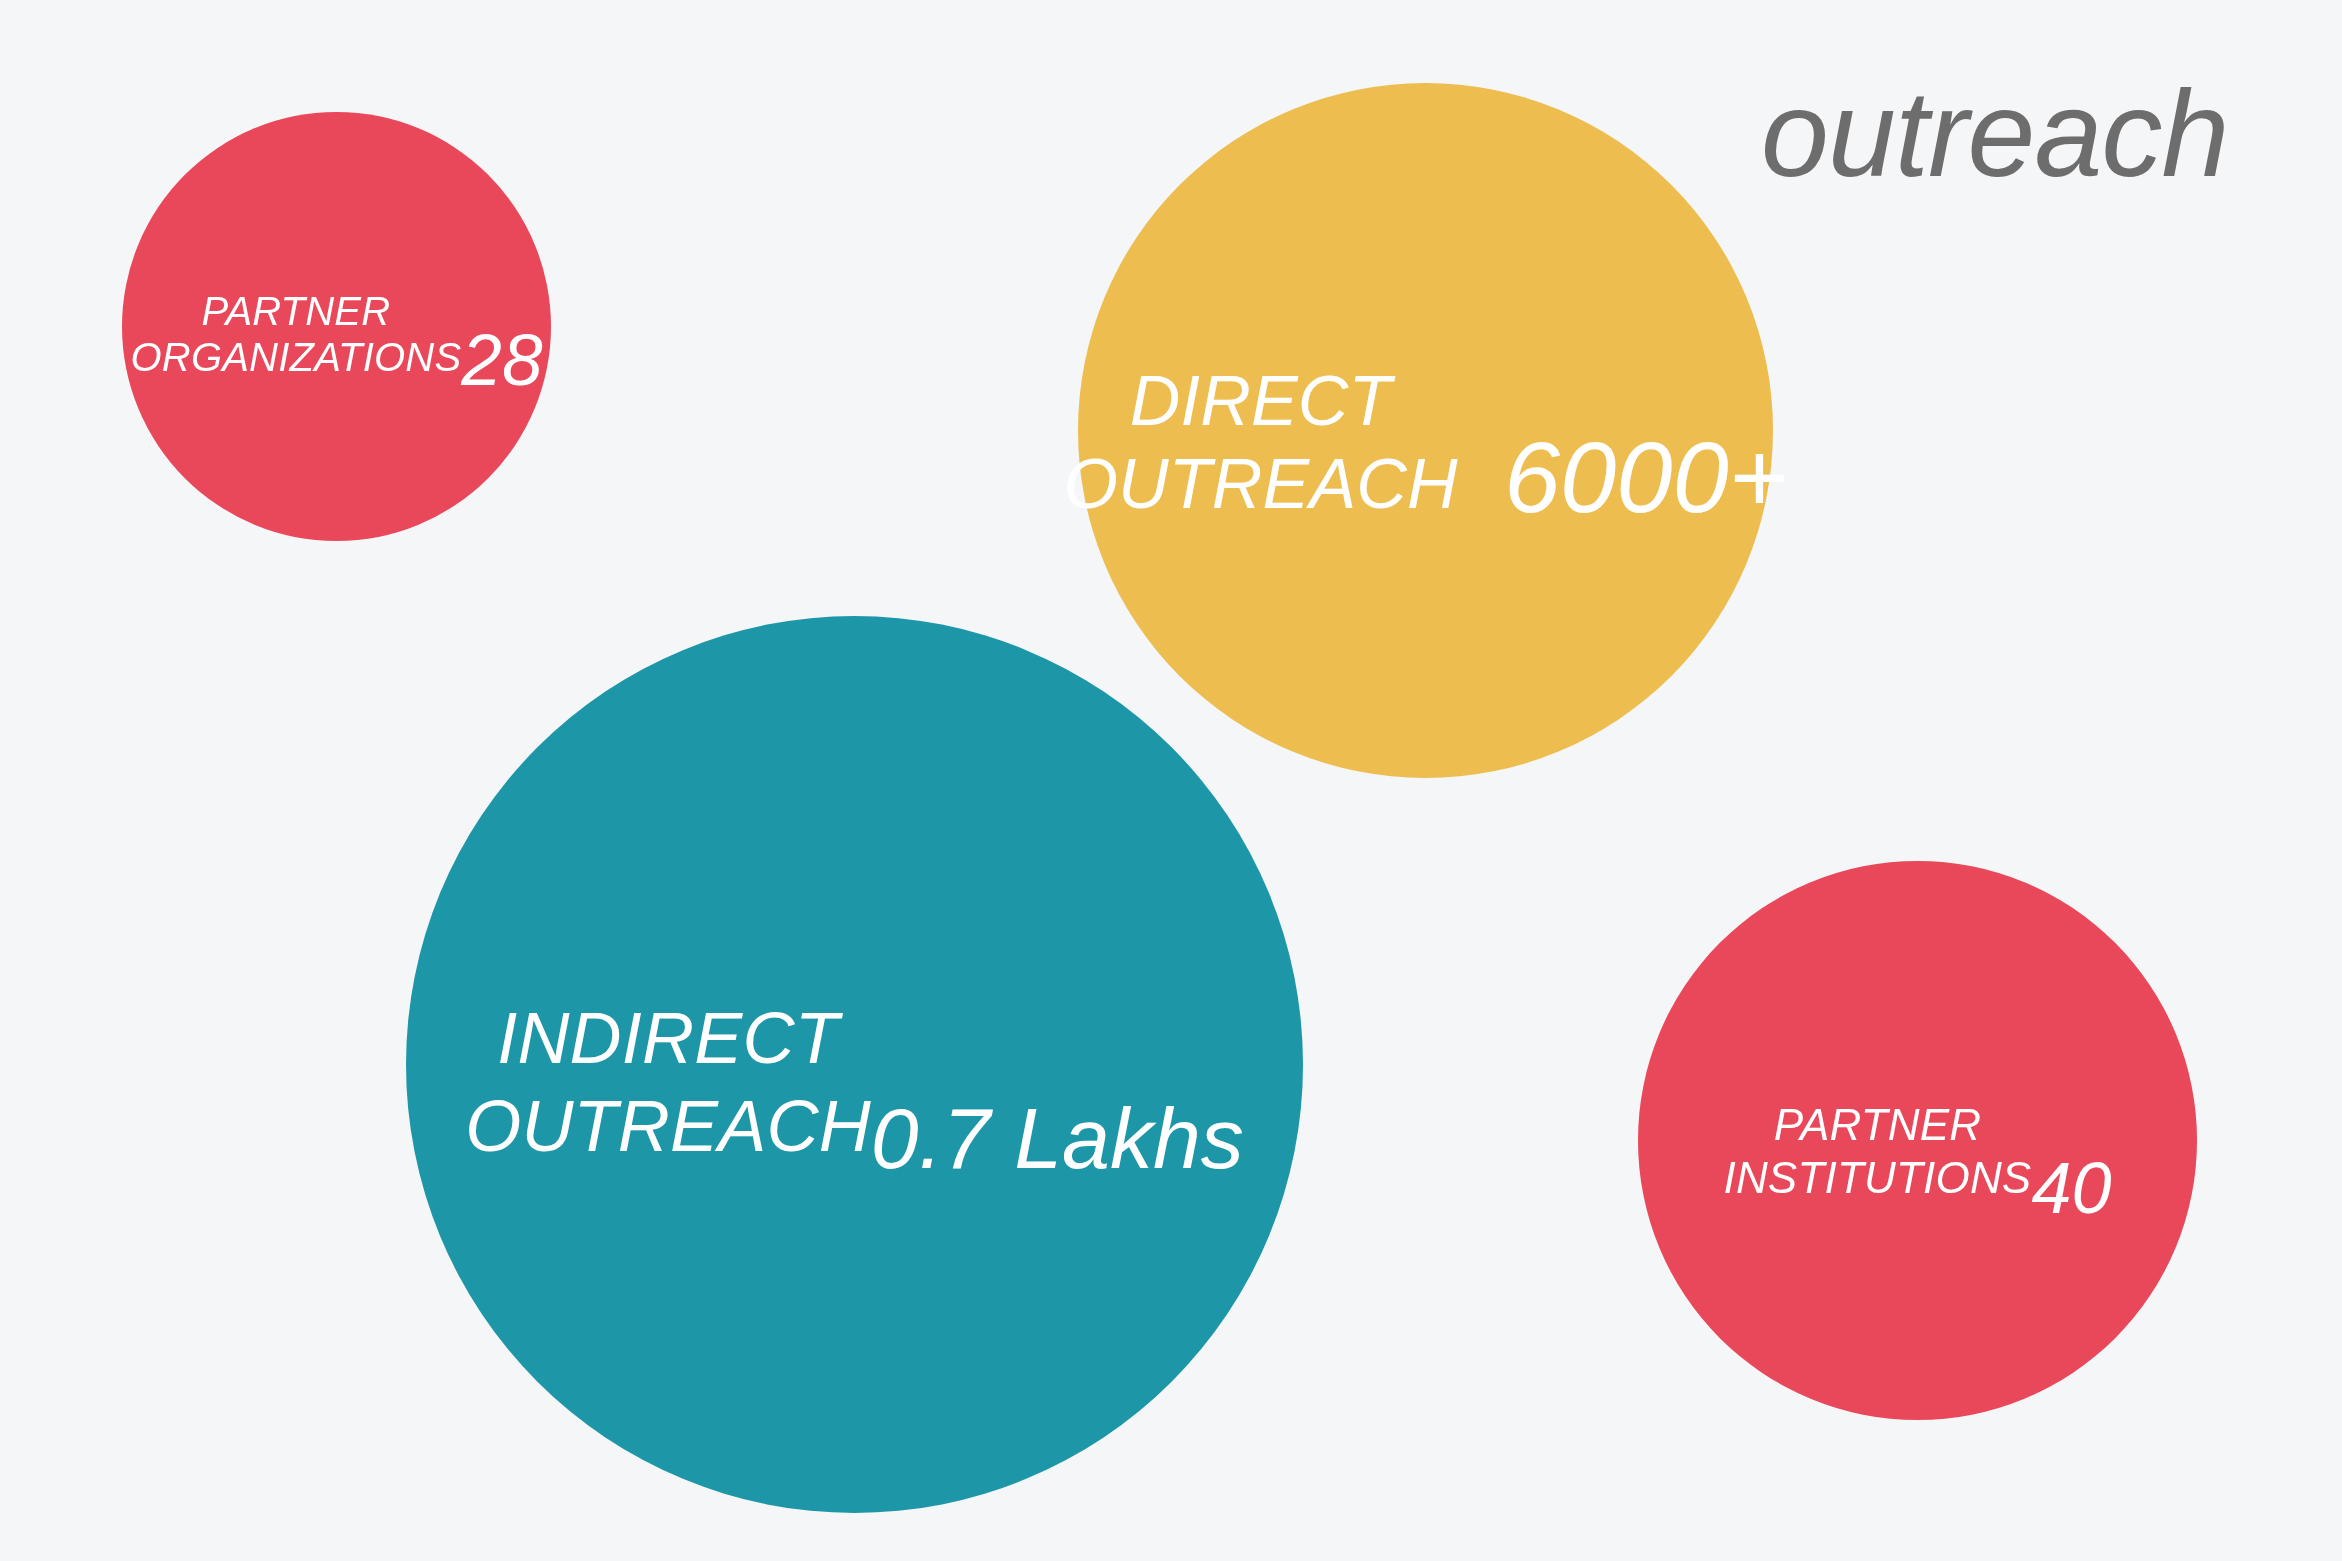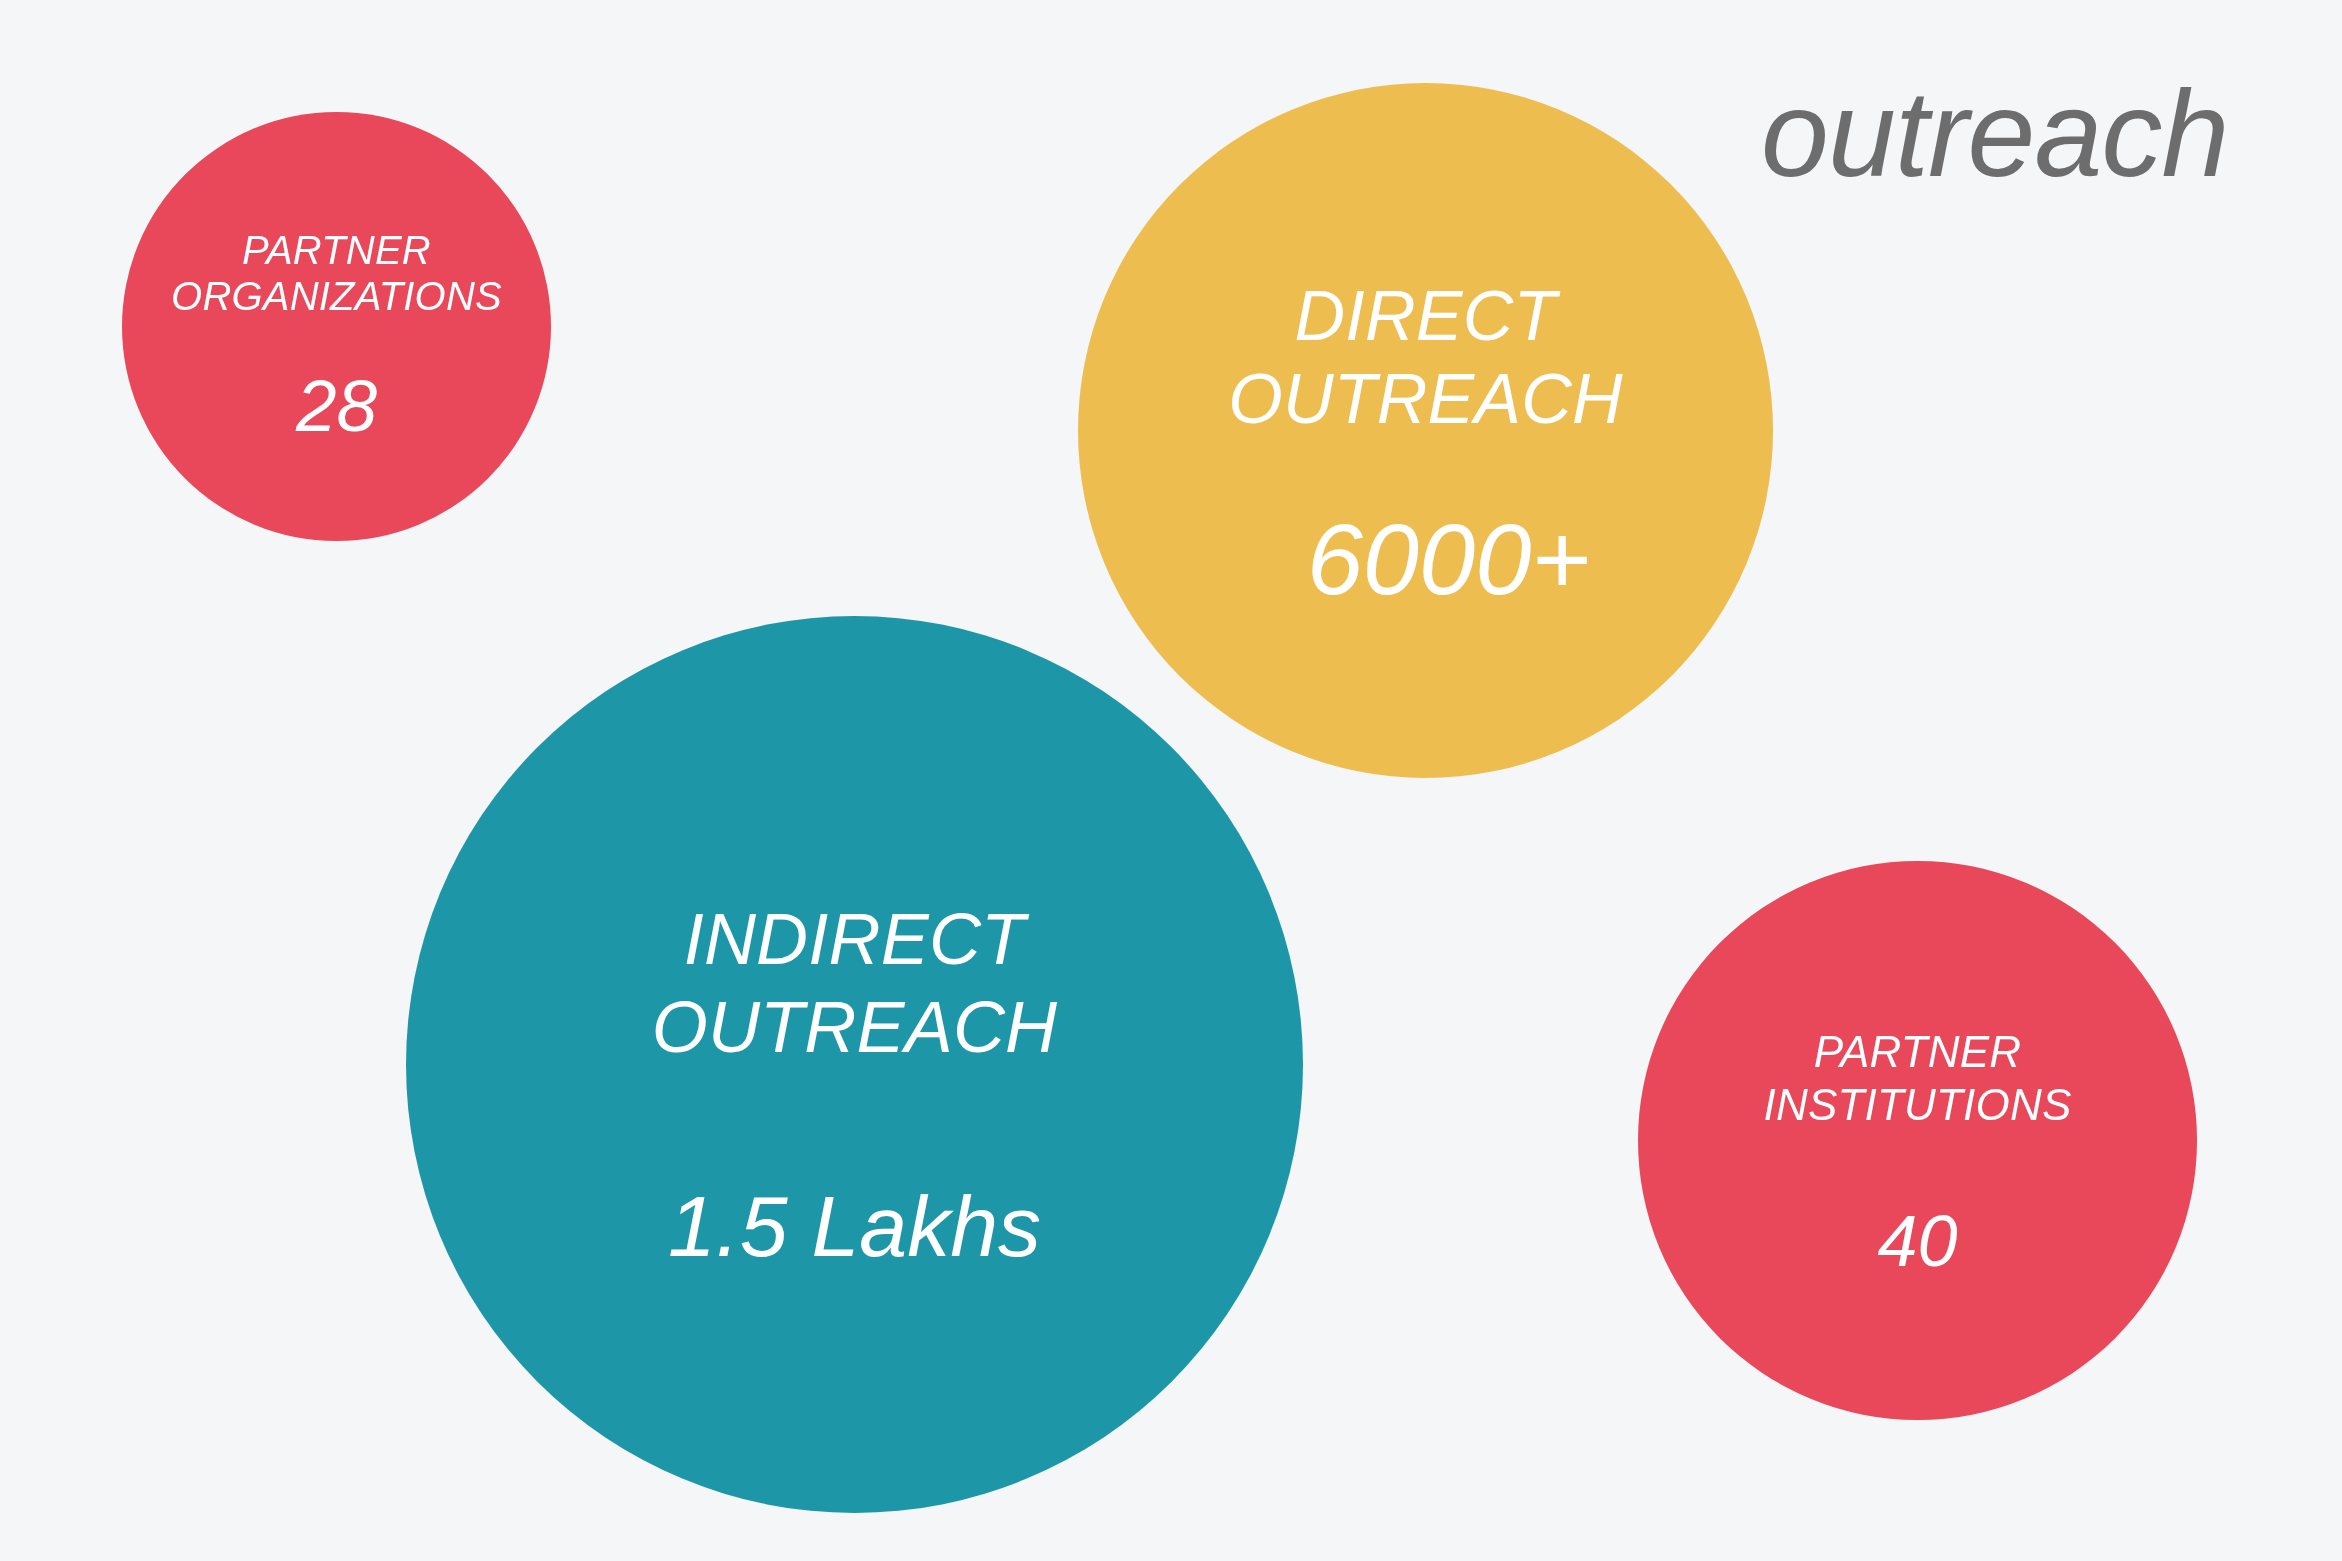--- a/index.html
+++ b/index.html
@@ -17,21 +17,21 @@
     position: relative;
     width: 2342px;
     height: 1562px;
     background: #f4f6f8;
   }
 
   .bubble {
     position: absolute;
     border-radius: 50%;
     display: flex;
-    flex-direction: column;
+    flex-direction: row;
     align-items: center;
     justify-content: center;
     box-sizing: border-box;
     text-align: center;
     color: #ffffff;
   }
 
   .bubble-label {
     font-style: italic;
     font-weight: 400;
@@ -148,21 +148,21 @@
 
   <div class="bubble" id="bubble-direct-outreach">
     <div class="bubble-label">DIRECT
 OUTREACH</div>
     <div class="bubble-value">6000+</div>
   </div>
 
   <div class="bubble" id="bubble-indirect-outreach">
     <div class="bubble-label">INDIRECT
 OUTREACH</div>
-    <div class="bubble-value">1.5 Lakhs</div>
+    <div class="bubble-value">0.7 Lakhs</div>
   </div>
 
   <div class="bubble" id="bubble-partner-institutions">
     <div class="bubble-label">PARTNER
 INSTITUTIONS</div>
     <div class="bubble-value">40</div>
   </div>
 
   <div id="heading-outreach">outreach</div>
 

